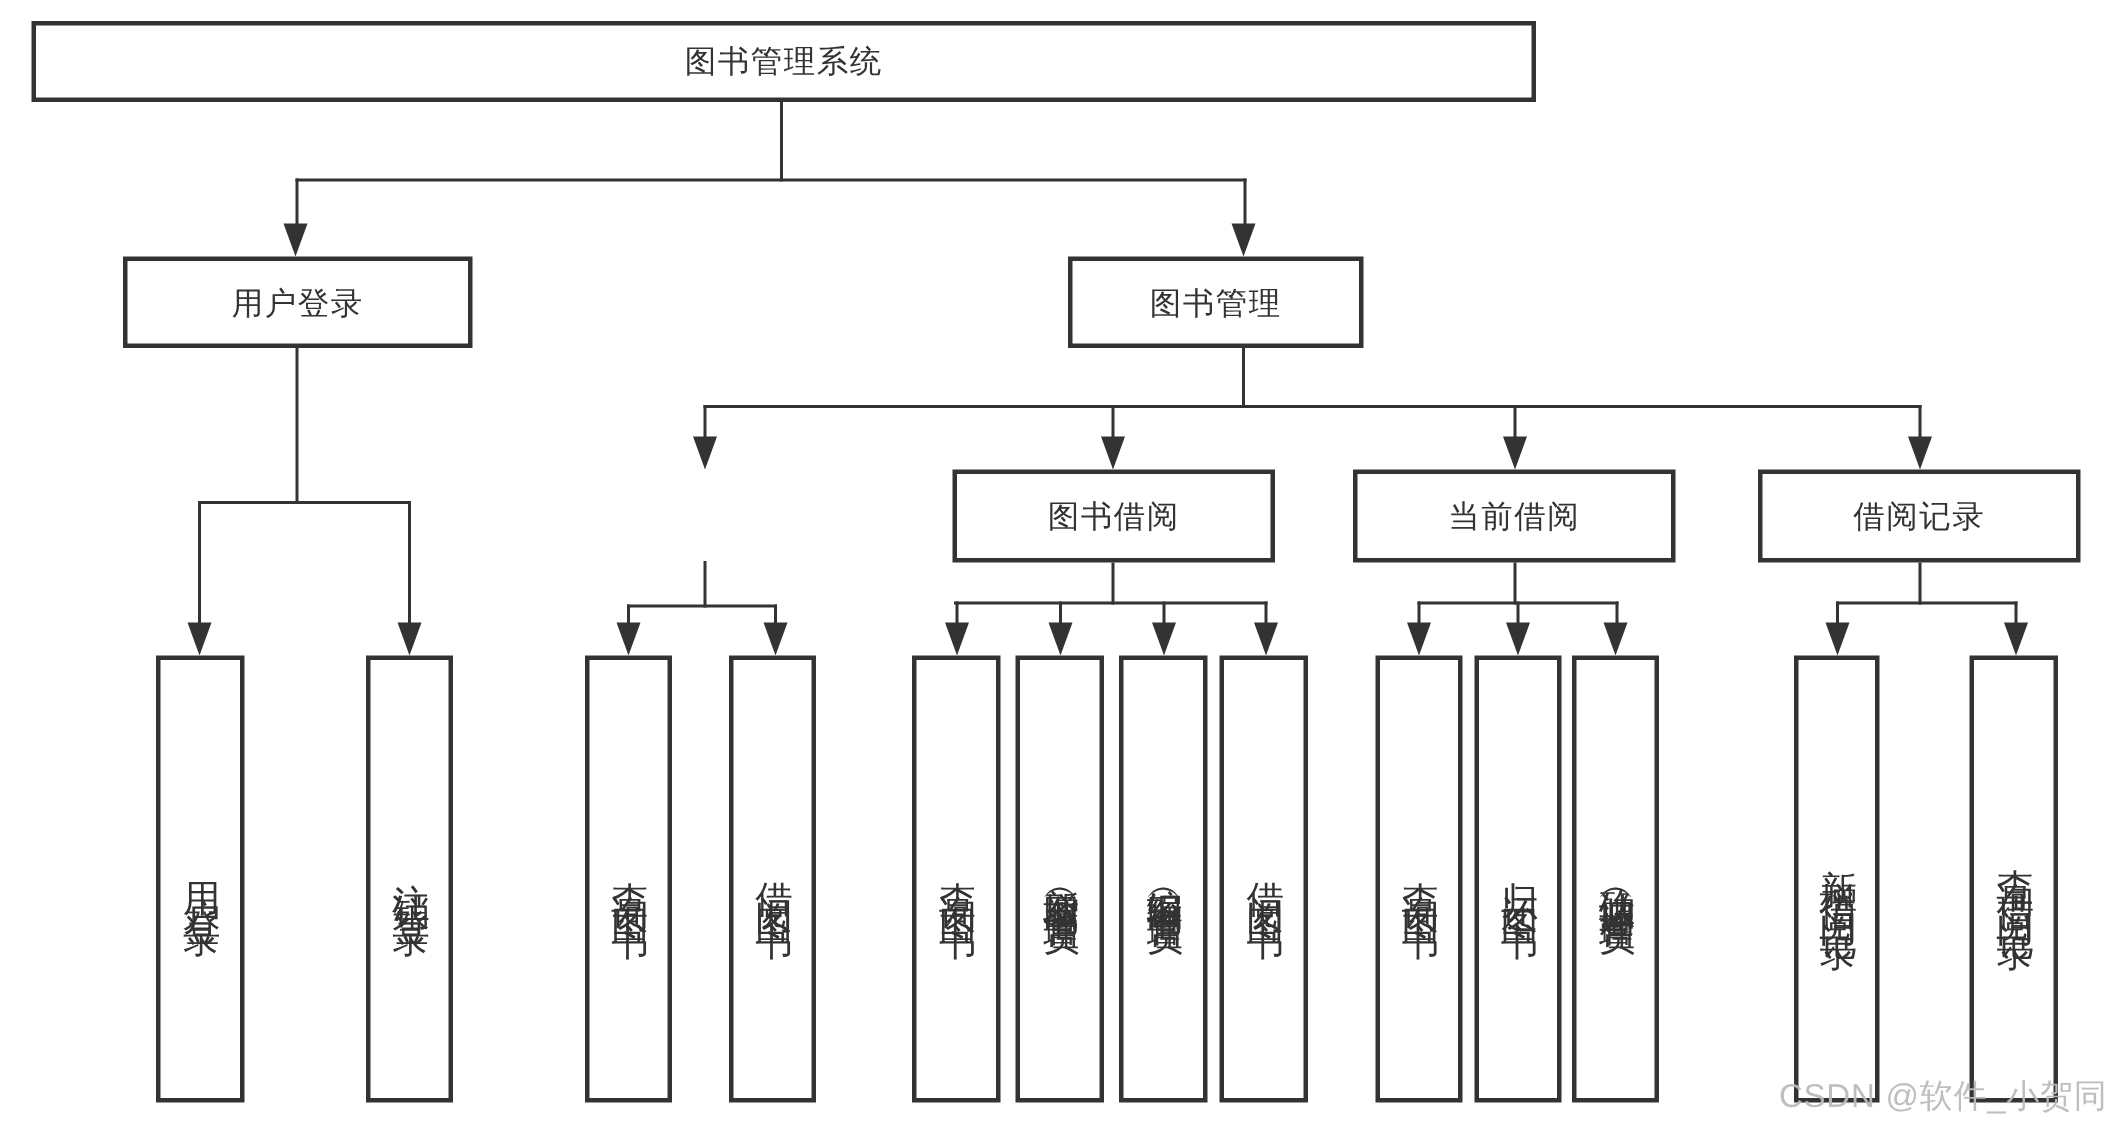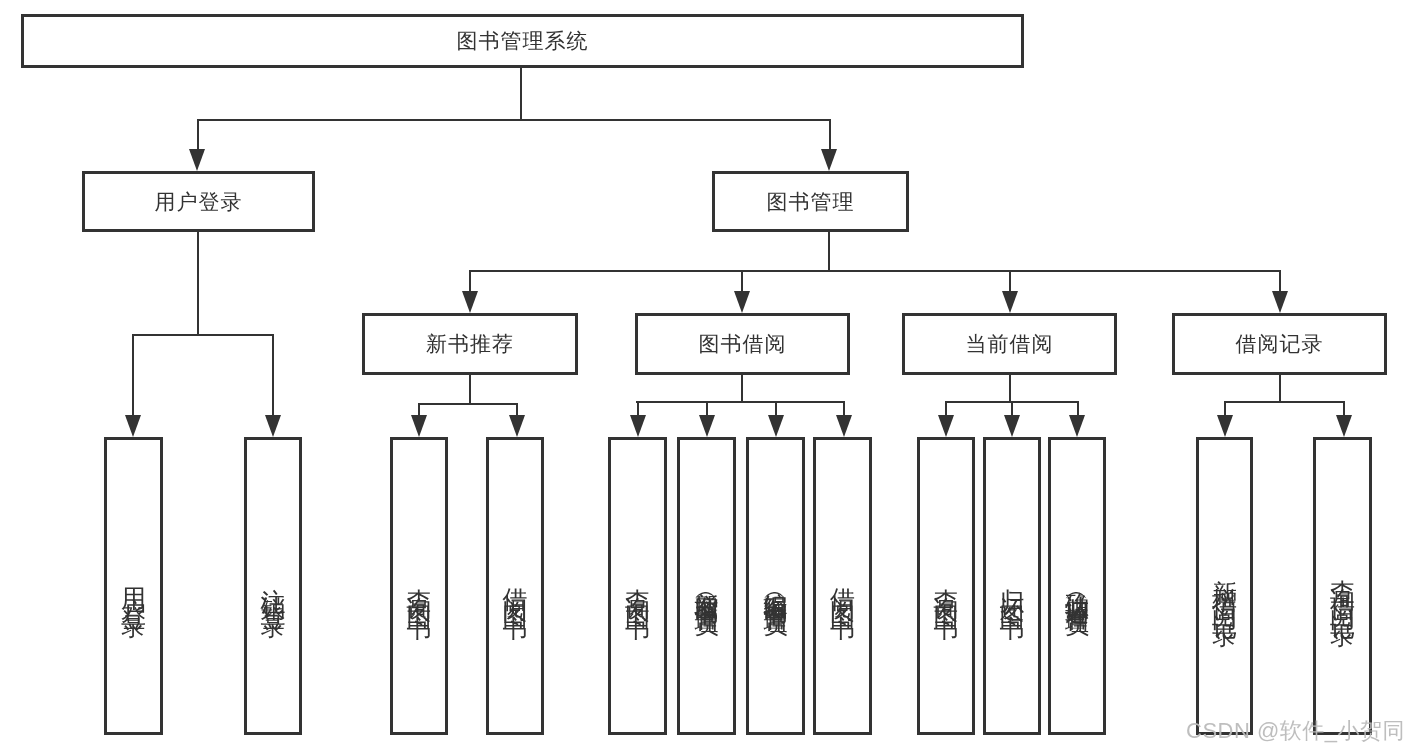--- a/index.html
+++ b/index.html
@@ -107,23 +107,20 @@
     <span>图书管理系统</span>
   </div>
 
   <div class="box" style="left:82px;top:171px;width:233px;height:61px;">
     <span>用户登录</span>
   </div>
   <div class="box" style="left:712px;top:171px;width:197px;height:61px;">
     <span>图书管理</span>
   </div>
 
-  <div class="box" style="left:362px;top:313px;width:216px;height:62px;">
-    <span>新书推荐</span>
-  </div>
   <div class="box" style="left:902px;top:313px;width:215px;height:62px;">
     <span>当前借阅</span>
   </div>
   <div class="box" style="left:635px;top:313px;width:215px;height:62px;">
     <span>图书借阅</span>
   </div>
   <div class="box" style="left:1172px;top:313px;width:215px;height:62px;">
     <span>借阅记录</span>
   </div>
 

